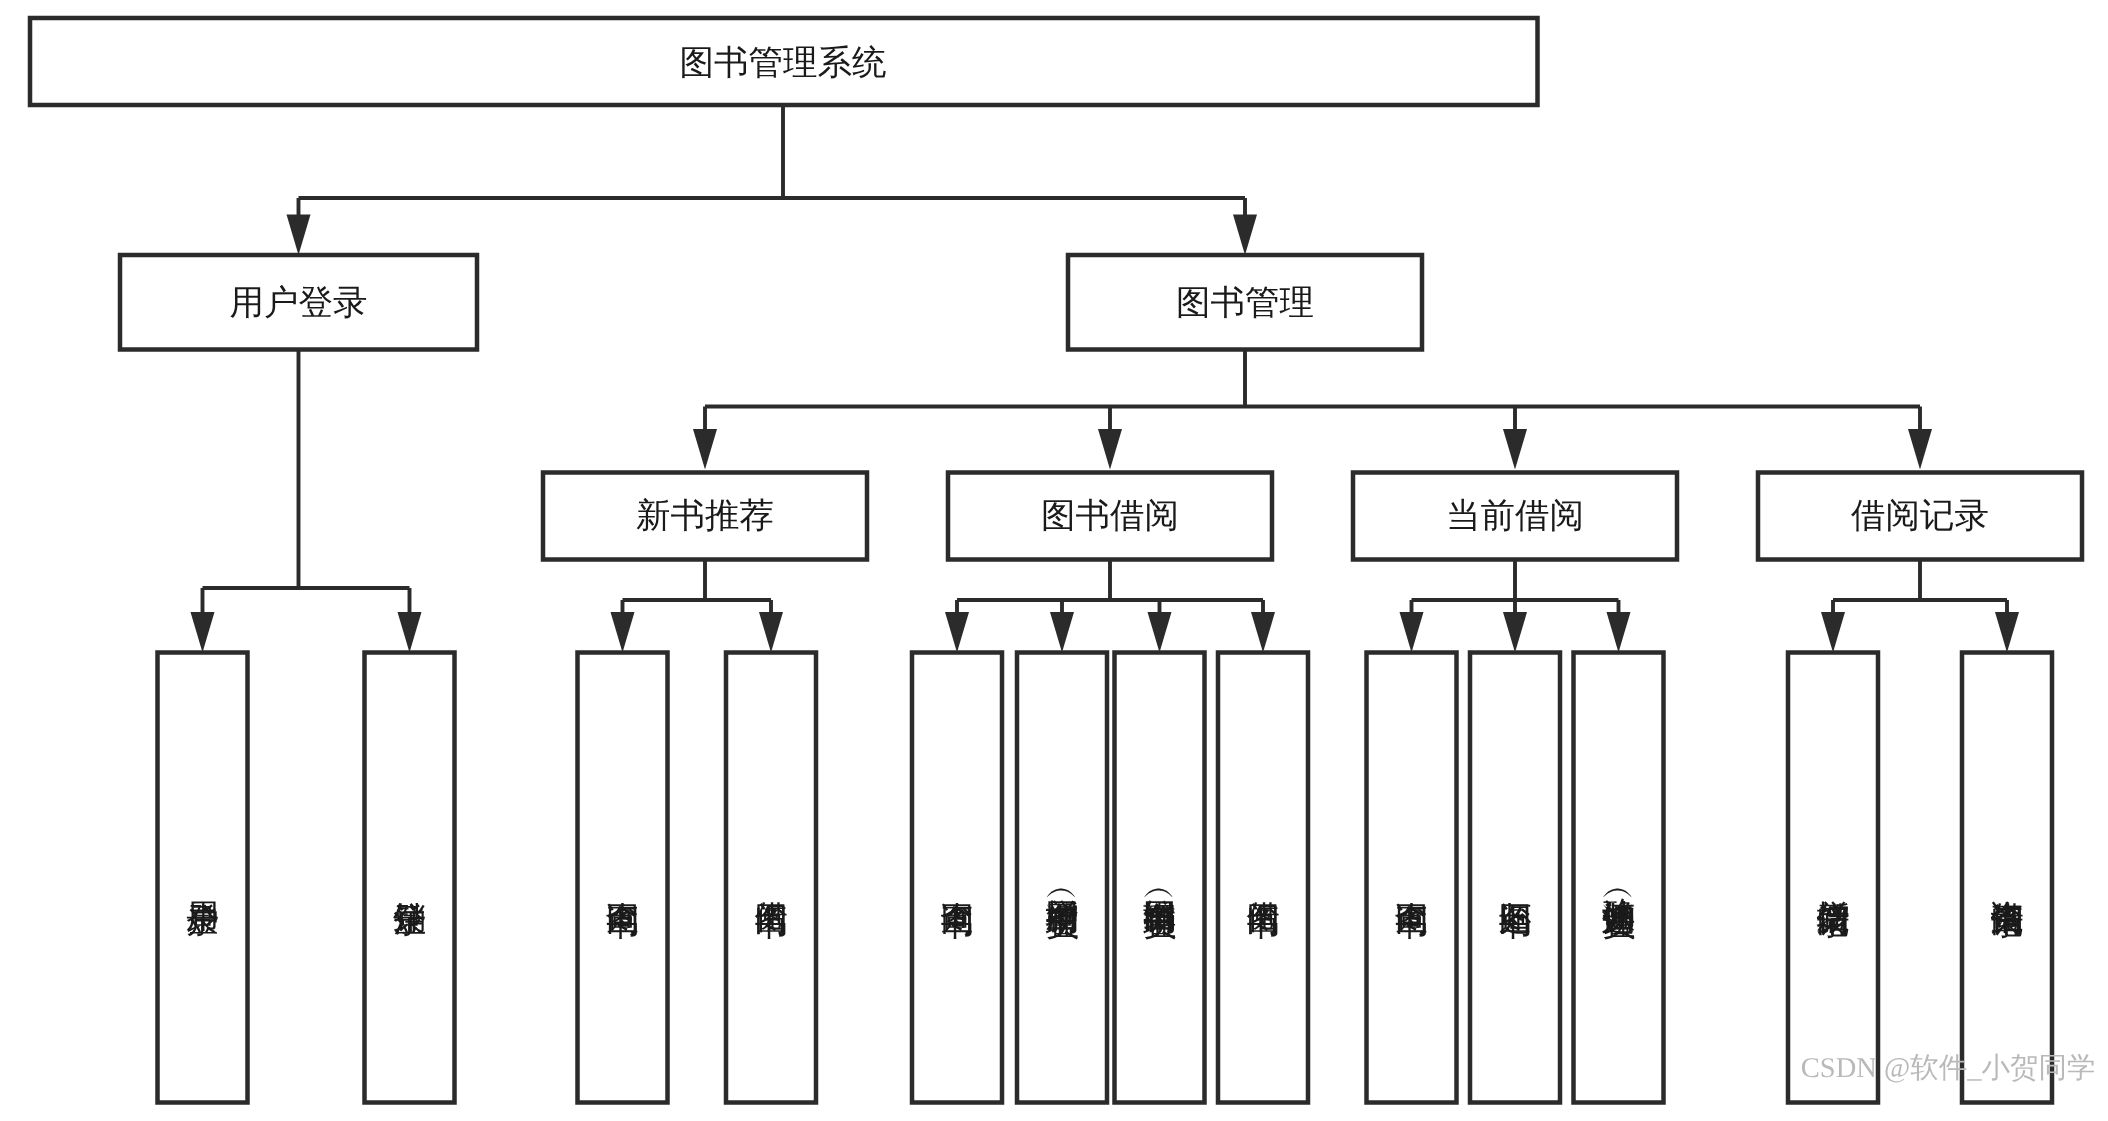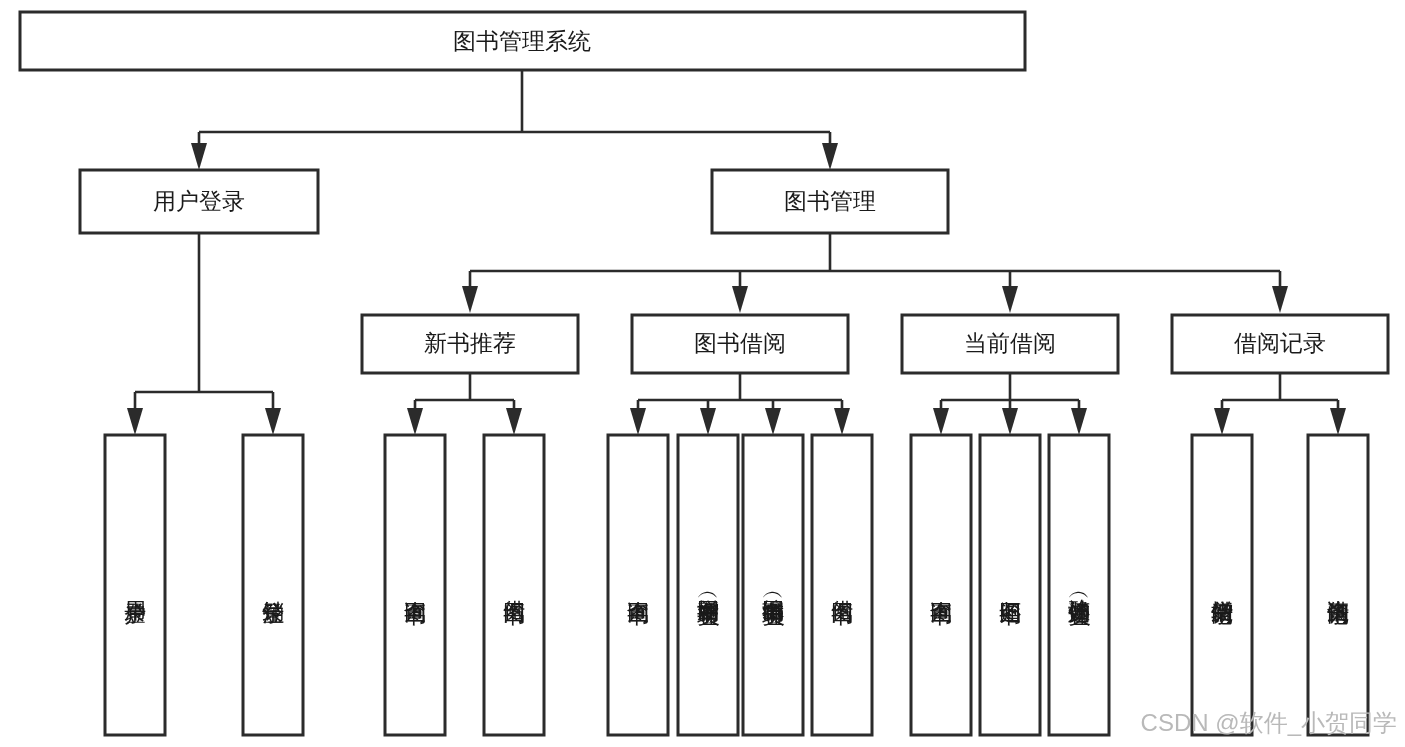--- a/index.html
+++ b/index.html
@@ -68,23 +68,23 @@
     letter-spacing: 1px;
     white-space: nowrap;
     display: flex;
     align-items: center;
     justify-content: center;
     pointer-events: none;
   }
   .watermark {
     position: absolute;
     right: 8px;
-    bottom: 8px;
-    font-family: Liberation Sans, sans-serif;
-    font-size: 24px;
+    bottom: 22px;
+    font-family: Liberation Serif, serif;
+    font-size: 19px;
     color: #b9b9b9;
     white-space: nowrap;
     user-select: none;
   }
 </style>
 </head>
 <body>
 
 <div id="diagram-root">
 

